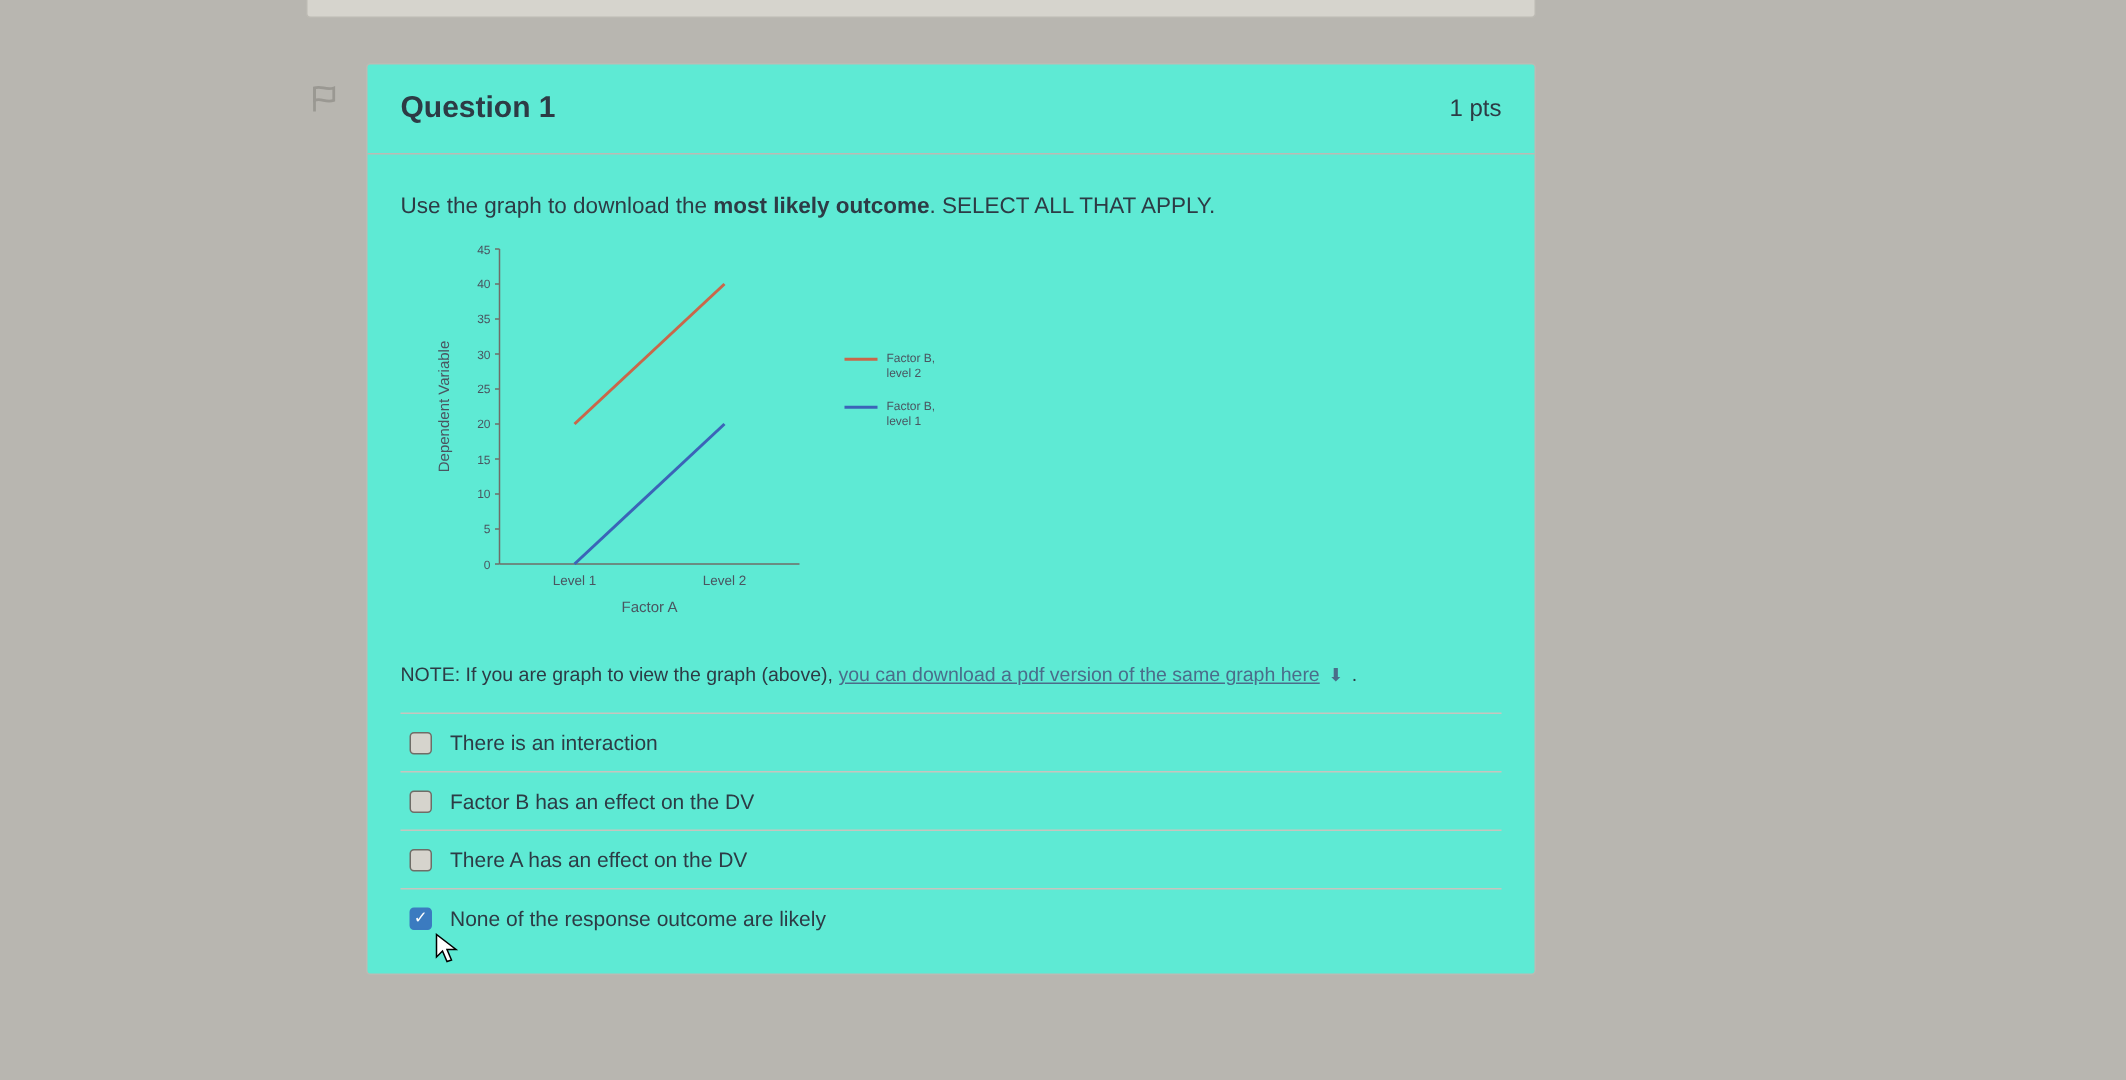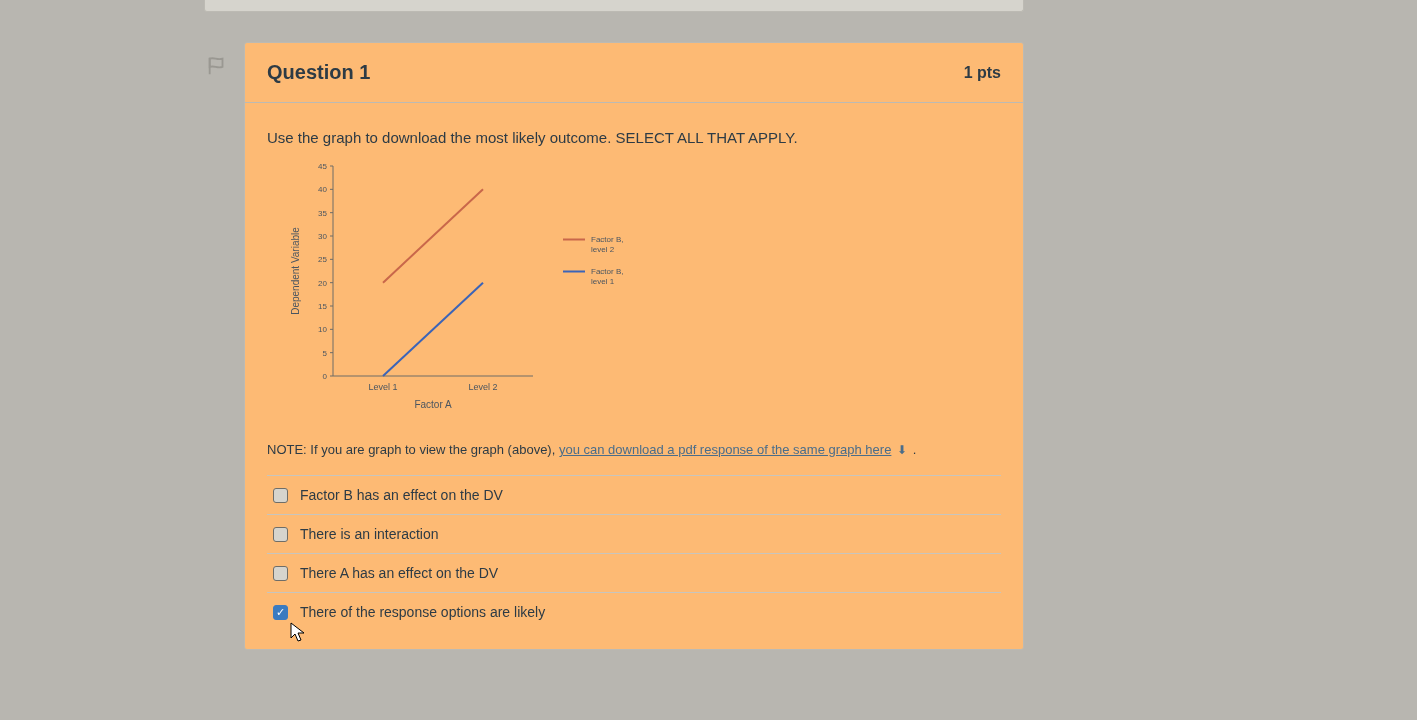--- a/index.html
+++ b/index.html
@@ -21,36 +21,36 @@
   }
   .flag-icon {
     position: absolute;
     left: 206px; top: 55px; width: 22px; height: 22px;
     color: #9a9892;
   }
   .card {
     position: absolute;
     left: 244px; top: 42px;
     width: 780px;
-    background: #fdba74;
+    background: #5eead4;
     border: 1px solid #bcbab3;
     border-radius: 3px;
   }
   .card-header {
     display: flex;
     justify-content: space-between;
     align-items: center;
     padding: 18px 22px 18px 22px;
     border-bottom: 1px solid #bcbab3;
   }
   .q-title { font-size: 20px; font-weight: 600; color: #2d3b45; }
-  .q-pts { font-size: 16px; font-weight: 700; color: #2d3b45; }
+  .q-pts { font-size: 16px; font-weight: 400; color: #2d3b45; }
   .card-body { padding: 26px 22px 18px 22px; }
   .prompt-line { font-size: 15px; color: #2d3b45; margin-bottom: 10px; }
-  .prompt-line .bold { font-weight: 400; }
+  .prompt-line .bold { font-weight: 700; }
 
   .chart-wrap { margin: 6px 0 10px 14px; }
   svg.chart { display: block; }
 
   .note-line { font-size: 13px; color: #2d3b45; margin-top: 16px; }
   .note-link { color: #4a6d8a; text-decoration: underline; cursor: pointer; }
   .dl-icon { font-size: 12px; color: #4a6d8a; padding: 0 2px; }
 
   .options { margin-top: 18px; }
   .opt {
@@ -142,40 +142,40 @@
           <line x1="282" y1="83.5" x2="304" y2="83.5" stroke="#c9674a" stroke-width="2"></line>
           <text x="310" y="85.5" font-size="8" fill="#4a5560">Factor B,</text>
           <text x="310" y="95.5" font-size="8" fill="#4a5560">level 2</text>
           <line x1="282" y1="115.5" x2="304" y2="115.5" stroke="#3b64b8" stroke-width="2"></line>
           <text x="310" y="117.5" font-size="8" fill="#4a5560">Factor B,</text>
           <text x="310" y="127.5" font-size="8" fill="#4a5560">level 1</text>
         </svg>
     </div>
 
     <div class="note-line">
-      <span>NOTE: If you are graph to view the graph (above), </span><a class="note-link">you can download a pdf response of the same graph here</a>
+      <span>NOTE: If you are graph to view the graph (above), </span><a class="note-link">you can download a pdf version of the same graph here</a>
       <span class="dl-icon">⬇</span><span> .</span>
     </div>
 
     <div class="options" id="options">
         <div class="opt">
           <div class="cb"></div>
-          <span>Factor B has an effect on the DV</span>
+          <span>There is an interaction</span>
         </div>
         <div class="opt">
           <div class="cb"></div>
-          <span>There is an interaction</span>
+          <span>Factor B has an effect on the DV</span>
         </div>
         <div class="opt">
           <div class="cb"></div>
           <span>There A has an effect on the DV</span>
         </div>
         <div class="opt">
           <div class="cb checked">✓</div>
-          <span>There of the response options are likely</span>
+          <span>None of the response outcome are likely</span>
         </div>
       </div>
 
   </div>
 </div>
 
 <svg class="cursor-arrow" viewBox="0 0 16 22">
   <path d="M1 1 L1 16 L5 12 L8 19 L11 18 L8 11 L14 11 Z" fill="#ffffff" stroke="#000" stroke-width="1"></path>
 </svg>
 

